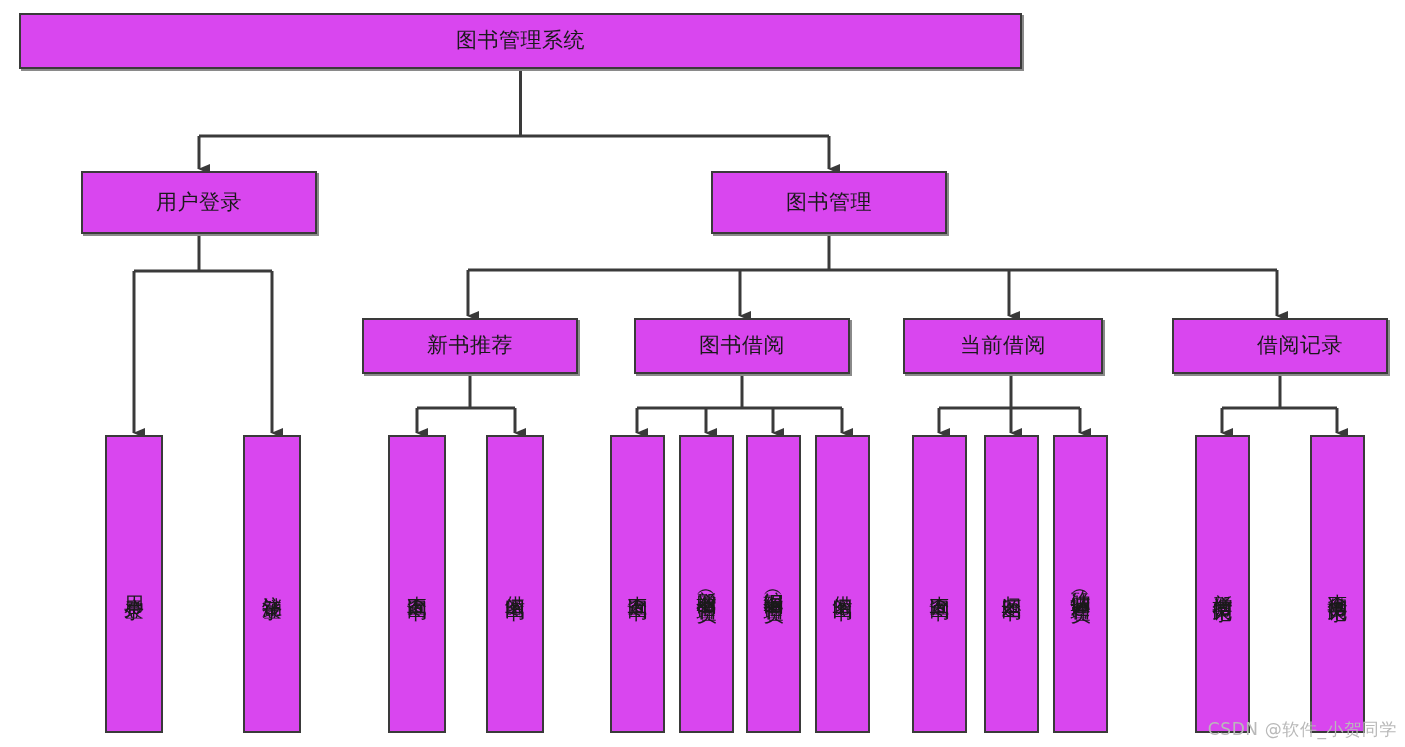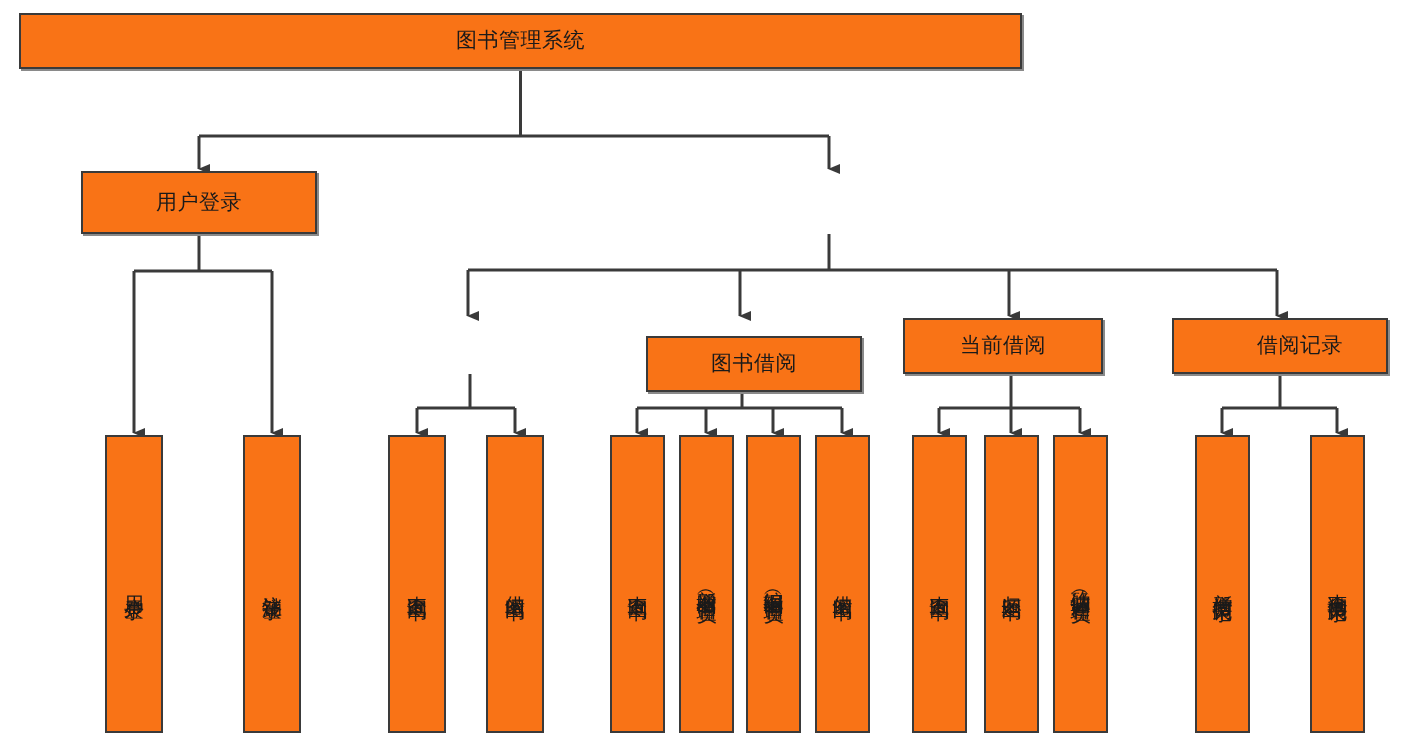--- a/index.html
+++ b/index.html
@@ -20,21 +20,21 @@
   #diagram-svg {
     position: absolute;
     left: 0;
     top: 0;
     width: 1405px;
     height: 747px;
   }
   .node-box {
     position: absolute;
     box-sizing: border-box;
-    background: #f97316;
+    background: #d946ef;
     border: 2px solid #3a3a3a;
     display: flex;
     align-items: center;
     justify-content: center;
     overflow: hidden;
   }
   .node-box.shadowed {
     box-shadow: 2px 2px 0 0 #8a8a8a;
   }
   .node-label {
@@ -124,22 +124,28 @@
     </g>
   </svg>
 
   <div class="node-box shadowed" id="node-root" style="left: 19px; top: 13px; width: 1003px; height: 56px;">
     <span class="node-label">图书管理系统</span>
   </div>
 
   <div class="node-box shadowed" id="node-user-login" style="left: 81px; top: 171px; width: 236px; height: 63px;">
     <span class="node-label">用户登录</span>
   </div>
+  <div class="node-box shadowed" id="node-book-manage" style="left: 711px; top: 171px; width: 236px; height: 63px;">
+    <span class="node-label">图书管理</span>
+  </div>
 
-  <div class="node-box shadowed" id="node-book-borrow" style="left: 634px; top: 336px; width: 216px; height: 56px; margin-left: 12px;">
+  <div class="node-box shadowed" id="node-new-book-recommend" style="left: 362px; top: 318px; width: 216px; height: 56px;">
+    <span class="node-label">新书推荐</span>
+  </div>
+  <div class="node-box shadowed" id="node-book-borrow" style="left: 634px; top: 318px; width: 216px; height: 56px;">
     <span class="node-label">图书借阅</span>
   </div>
   <div class="node-box shadowed" id="node-current-borrow" style="left: 903px; top: 318px; width: 200px; height: 56px;">
     <span class="node-label">当前借阅</span>
   </div>
   <div class="node-box shadowed" id="node-borrow-record" style="left: 1172px; top: 318px; width: 216px; height: 56px; padding-left: 40px;">
     <span class="node-label">借阅记录</span>
   </div>
 
   <div class="node-box vertical" id="leaf-0" style="left: 105px; top: 435px; width: 58px; height: 298px;">
@@ -175,14 +181,15 @@
   <div class="node-box vertical" id="leaf-10" style="left: 1053px; top: 435px; width: 55px; height: 298px;">
     <span class="node-label">确认归还（管理员）</span>
   </div>
   <div class="node-box vertical" id="leaf-11" style="left: 1195px; top: 435px; width: 55px; height: 298px;">
     <span class="node-label">新增借阅记录</span>
   </div>
   <div class="node-box vertical" id="leaf-12" style="left: 1310px; top: 435px; width: 55px; height: 298px;">
     <span class="node-label">查询借阅记录</span>
   </div>
 
+  <div id="watermark">CSDN @软件_小贺同学</div>
 
 </div>
 
 </body></html>

